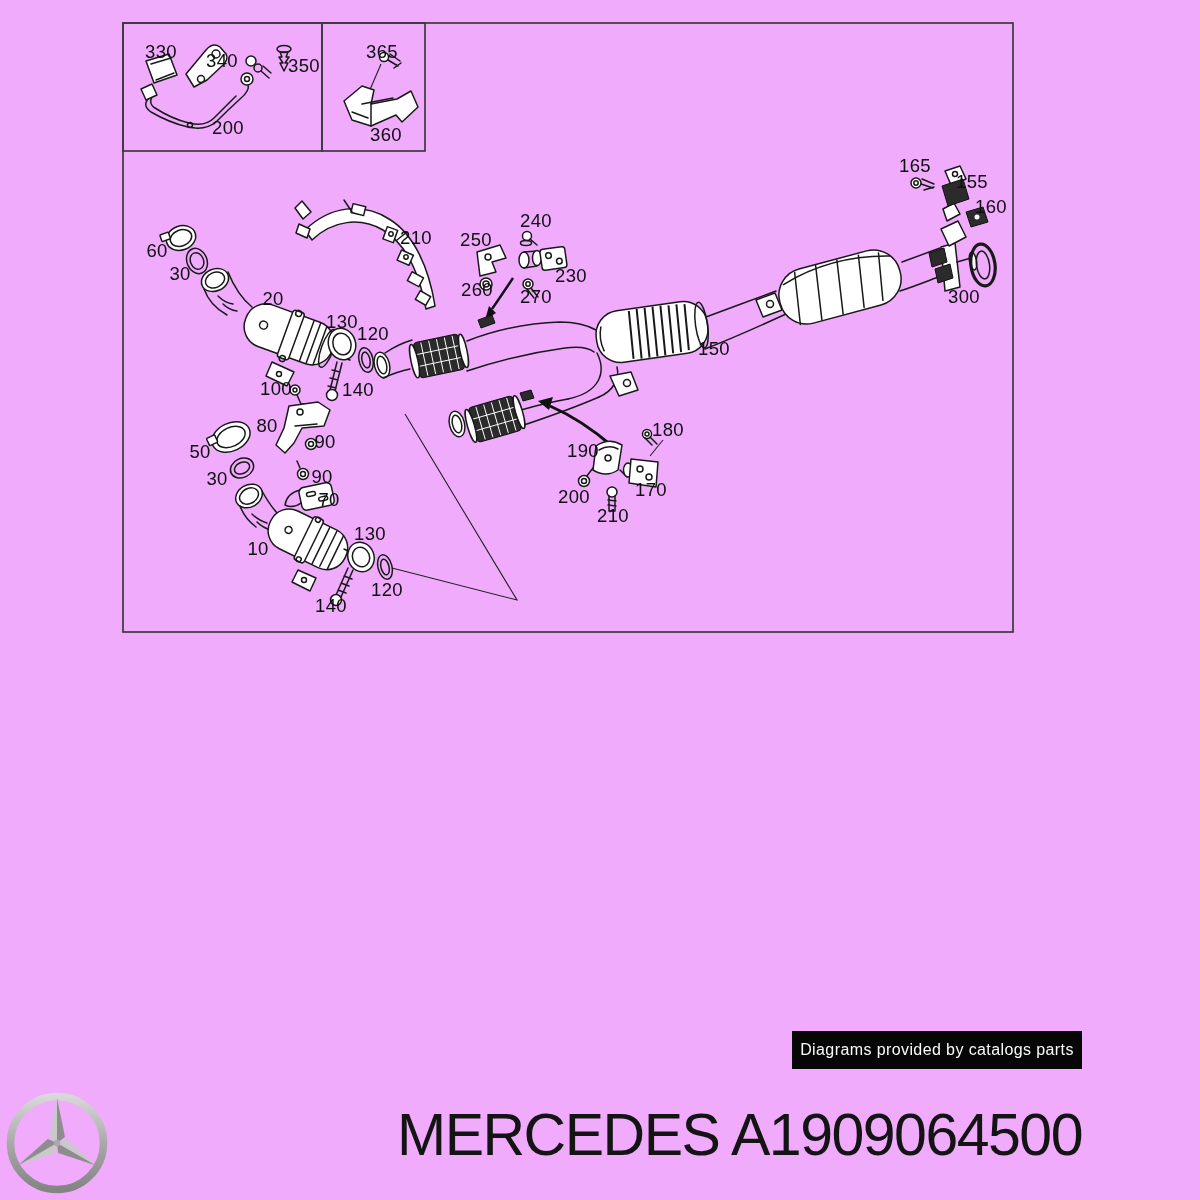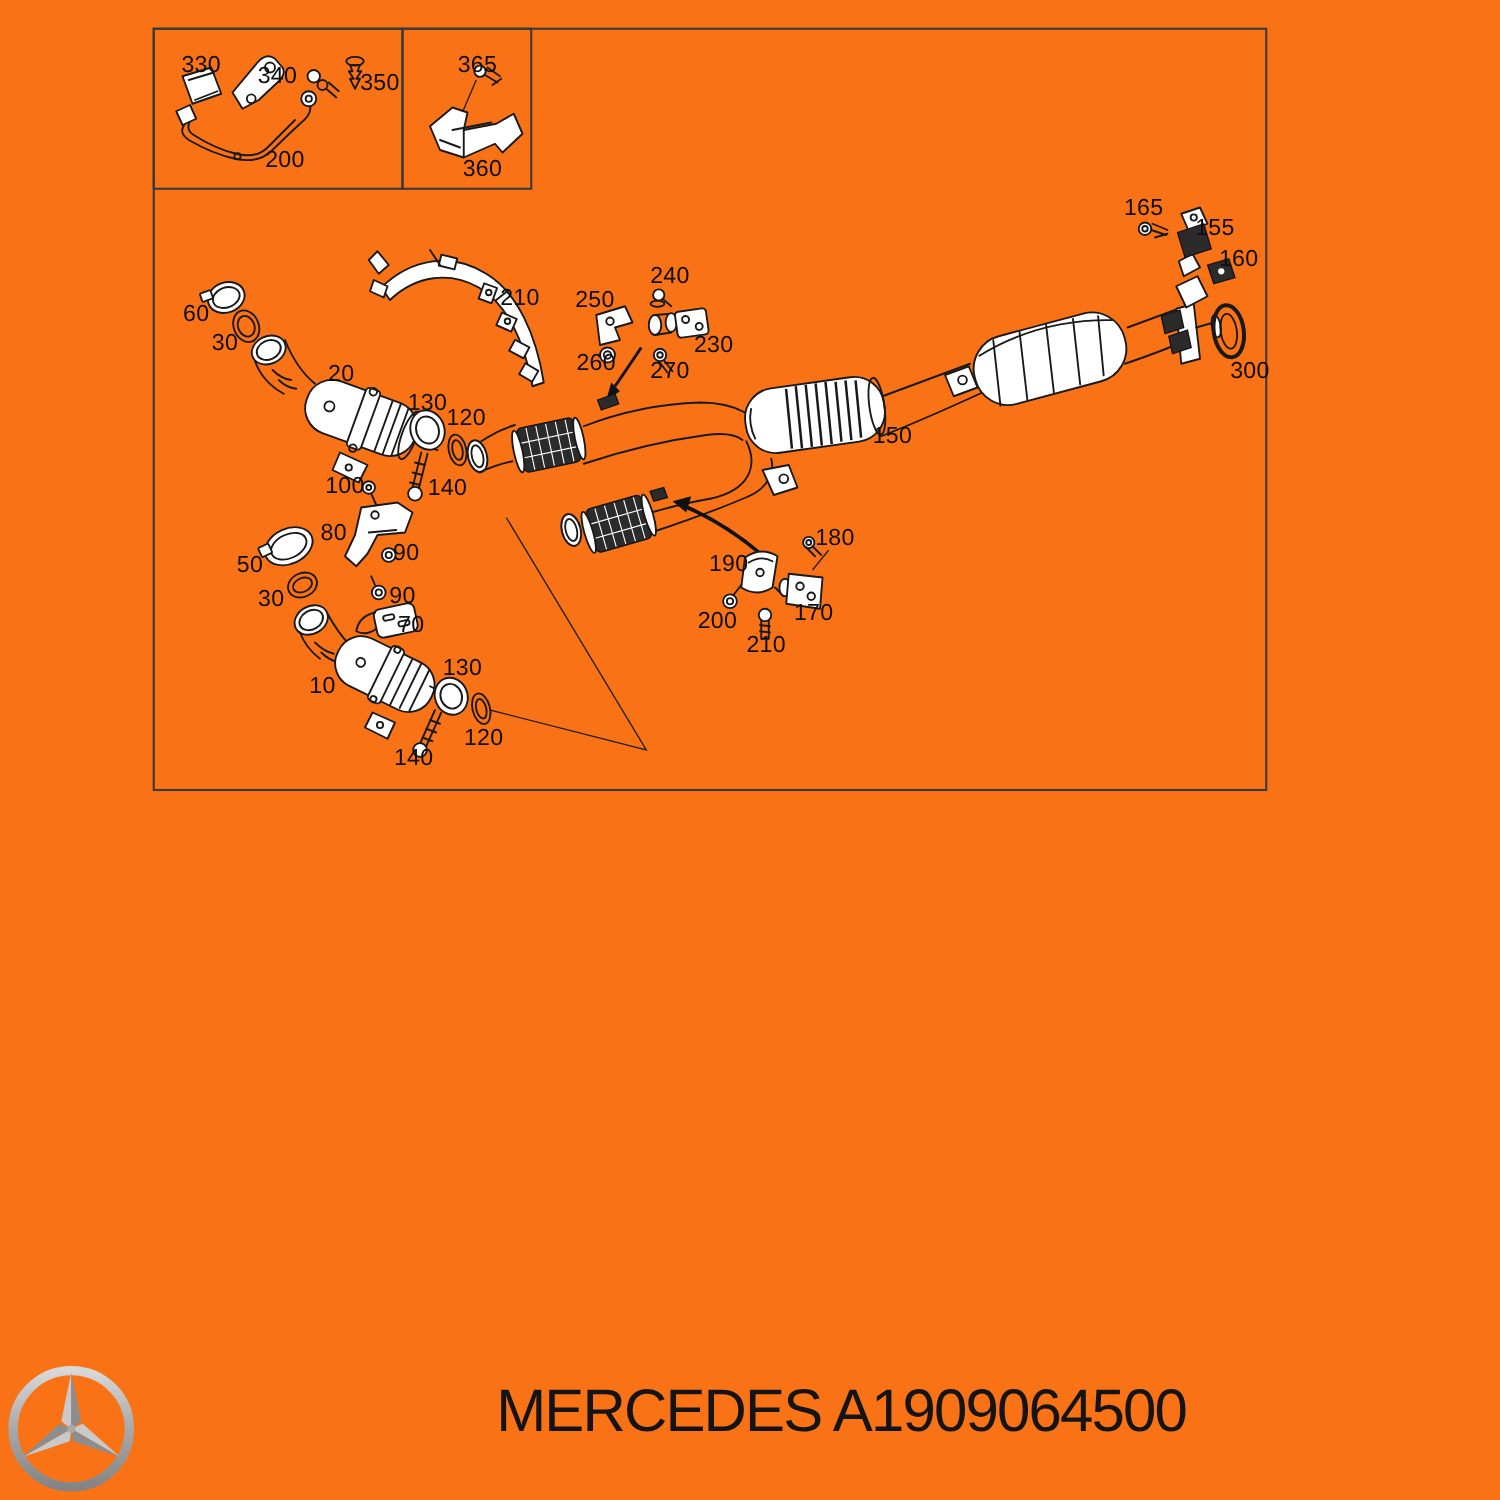--- a/index.html
+++ b/index.html
@@ -1,24 +1,24 @@
 <!DOCTYPE html>
 <html><head>
 <meta charset="utf-8">
 <style>
   html,body{margin:0;padding:0;background:#fff;}
-  .stage{position:relative;width:1200px;height:1200px;background:#f97316;overflow:hidden;
+  .stage{position:relative;width:1200px;height:1200px;background:#f0abfc;overflow:hidden;
          font-family:"Liberation Sans",sans-serif;}
   .art{position:absolute;left:0;top:0;}
   .callout{position:absolute;transform:translate(-50%,-50%);font-size:18.5px;line-height:1;
            color:#0e0e0e;letter-spacing:.3px;white-space:nowrap;}
   .badge{position:absolute;left:792px;top:1031px;width:290px;height:38px;background:#060606;
          color:#fafafa;font-size:16px;display:flex;align-items:center;justify-content:center;
          letter-spacing:.4px;}
-  .title{position:absolute;left:397px;top:1106px;font-size:48px;letter-spacing:-1.5px;
+  .title{position:absolute;left:397px;top:1106px;font-size:59px;letter-spacing:-1.5px;
          color:#141414;white-space:nowrap;line-height:1;}
   
   .frame{fill:none;stroke:#3a3a3a;stroke-width:1.7;}
   .ln{fill:none;stroke:#191919;stroke-width:1.5;stroke-linecap:round;stroke-linejoin:round;}
   .lnw{fill:#fff;stroke:#191919;stroke-width:1.5;stroke-linejoin:round;}
   .thin{fill:none;stroke:#222;stroke-width:1.1;}
   .dk{fill:#2b2b2b;stroke:#111;stroke-width:1;}
   .wg{stroke:#fff;stroke-width:.9;fill:none;}
   .arr{fill:none;stroke:#111;stroke-width:2.4;}
   .arr2{fill:none;stroke:#111;stroke-width:3;}
@@ -342,33 +342,34 @@
   <div class="callout" style="left:477px;top:290px">260</div>
   <div class="callout" style="left:536px;top:297px">270</div>
   <div class="callout" style="left:342px;top:322px">130</div>
   <div class="callout" style="left:373px;top:334px">120</div>
   <div class="callout" style="left:358px;top:390px">140</div>
   <div class="callout" style="left:276px;top:389px">100</div>
   <div class="callout" style="left:714px;top:349px">150</div>
   <div class="callout" style="left:915px;top:166px">165</div>
   <div class="callout" style="left:972px;top:182px">155</div>
   <div class="callout" style="left:991px;top:207px">160</div>
-  <div class="callout" style="left:1000px;top:297px">300</div>
+  <div class="callout" style="left:964px;top:297px">300</div>
   <div class="callout" style="left:267px;top:426px">80</div>
   <div class="callout" style="left:325px;top:442px">90</div>
   <div class="callout" style="left:200px;top:452px">50</div>
   <div class="callout" style="left:217px;top:479px">30</div>
   <div class="callout" style="left:322px;top:477px">90</div>
   <div class="callout" style="left:329px;top:500px">70</div>
   <div class="callout" style="left:258px;top:549px">10</div>
   <div class="callout" style="left:370px;top:534px">130</div>
   <div class="callout" style="left:387px;top:590px">120</div>
   <div class="callout" style="left:331px;top:606px">140</div>
   <div class="callout" style="left:583px;top:451px">190</div>
   <div class="callout" style="left:668px;top:430px">180</div>
   <div class="callout" style="left:651px;top:490px">170</div>
   <div class="callout" style="left:574px;top:497px">200</div>
   <div class="callout" style="left:613px;top:516px">210</div>
 
+  <div class="badge">Diagrams provided by catalogs parts</div>
 
   <div class="title">MERCEDES A1909064500</div>
 
 </div>
 
 </body></html>

